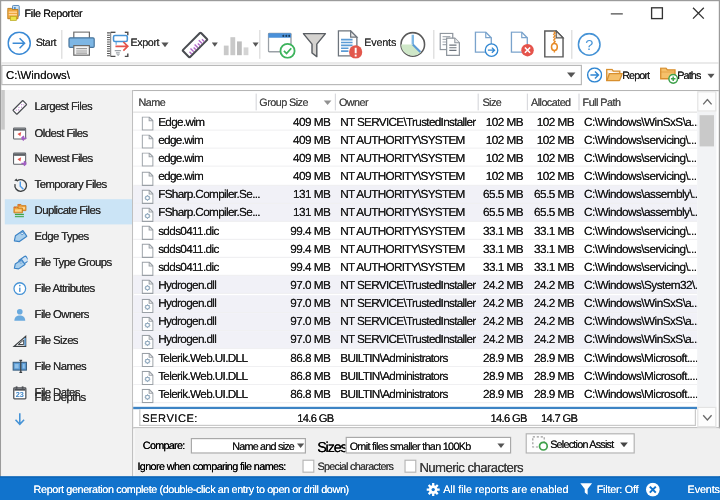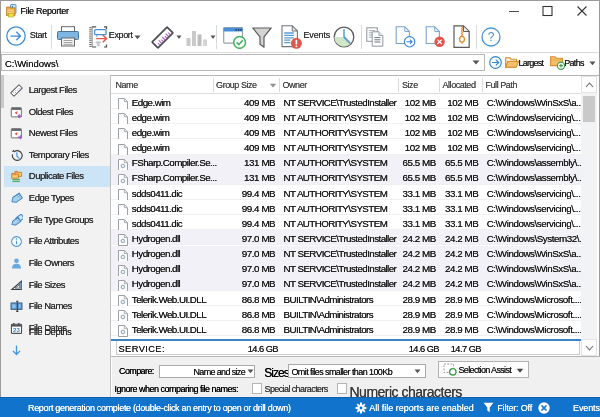--- a/index.html
+++ b/index.html
@@ -139,21 +139,21 @@
     <path d="M0.5 0.5 L4 4.5 L7.5 0.5 Z" fill="#555"></path>
   </svg>
 <svg class="a" style="left:488.7px;top:56px;" width="13" height="13" viewBox="0 0 13 13">
  <circle cx="6.5" cy="6.5" r="5.8" fill="none" stroke="#3187d2" stroke-width="1.2"></circle>
  <path d="M3 6.5 L9.6 6.5 M6.8 3.6 L9.7 6.5 L6.8 9.4" fill="none" stroke="#3187d2" stroke-width="1.2"></path>
 </svg>
 <svg class="a" style="left:505px;top:57px;" width="14" height="11" viewBox="0 0 14 11">
  <path d="M0.6 2.2 L0.6 0.8 L5 0.8 L6.1 2.2 L11.5 2.2 L11.5 4 M0.6 2.2 L0.6 10.2 L11 10.2" fill="#fbe3c0" stroke="#d88f2e" stroke-width="1.1"></path>
  <path d="M2.8 4.4 L13.6 4.4 L11.2 10.2 L0.8 10.2 Z" fill="#f5c06a" stroke="#d88f2e" stroke-width="1.1"></path>
 </svg>
-<div class="a txt" style="left:518.5px;top:57.5px;font-size:9px;letter-spacing:-0.75px;color:#222;">Largest</div>
+<div class="a txt" style="left:518.5px;top:57.5px;font-size:9px;letter-spacing:-0.75px;color:#222;">Report</div>
 <svg class="a" style="left:549.5px;top:56px;" width="16" height="14" viewBox="0 0 16 14">
  <path d="M0.6 2.2 L0.6 0.8 L5 0.8 L6.1 2.2 L12.5 2.2 L12.5 9.6 L0.6 9.6 Z" fill="#f5c06a" stroke="#d88f2e" stroke-width="1.1"></path>
  <path d="M0.6 4 L12.5 4" stroke="#d88f2e" stroke-width="0.8" opacity="0.6"></path>
  <circle cx="11" cy="9.7" r="3.6" fill="#fff" stroke="#3fa14b" stroke-width="1.2"></circle>
  <path d="M11 7.8 L11 11.6 M9.1 9.7 L12.9 9.7" stroke="#3fa14b" stroke-width="1.2"></path>
 </svg>
 <div class="a txt" style="left:564.3px;top:57.5px;font-size:9px;letter-spacing:-0.72px;color:#222;">Paths</div>
 <svg class="a" style="left:588.5px;top:60.5px;" width="7" height="5">
     <path d="M0.5 0.5 L3.5 4.3 L6.5 0.5 Z" fill="#555"></path>
   </svg>
@@ -508,21 +508,21 @@
  <circle cx="9.8" cy="8.8" r="3.2" fill="#fff" stroke="#3fa14b" stroke-width="1.4"></circle>
 </svg>
 <div class="a txt" style="left:458.5px;top:364.5px;font-size:9px;letter-spacing:-0.65px;color:#1a1a1a;">Selection Assist</div>
 <svg class="a" style="left:515.5px;top:367.5px;" width="8" height="5.5">
     <path d="M0.8 0.8 L4 4.8 L7.2 0.8 Z" fill="#444"></path>
   </svg>
 <div class="a txt" style="left:114.5px;top:383.5px;font-size:9px;letter-spacing:-0.5px;color:#000;">Ignore when comparing file names:</div>
 <div class="a" style="left:251.8px;top:383px;width:10.5px;height:10.5px;background:#fff;border:1px solid #b5b5b5;"></div>
 <div class="a txt" style="left:264.5px;top:383.5px;font-size:9px;letter-spacing:-0.6px;color:#3a3a3a;">Special characters</div>
 <div class="a" style="left:336.5px;top:383px;width:10.5px;height:10.5px;background:#fff;border:1px solid #b5b5b5;"></div>
-<div class="a txt" style="left:349.5px;top:383.5px;font-size:14px;letter-spacing:-0.5px;color:#3a3a3a;">Numeric characters</div>
+<div class="a txt" style="left:349.5px;top:383.5px;font-size:11px;letter-spacing:-0.5px;color:#3a3a3a;">Numeric characters</div>
 
 <div class="a" style="left:0;top:397px;width:600px;height:20px;background:#1173cc;border-top:1px solid #0d62b0;"></div>
 <div class="a txt" style="left:4px;top:402.5px;font-size:9px;letter-spacing:-0.32px;color:#fff;padding-left:24px;">Report generation complete (double-click an entry to open or drill down)</div>
 <svg class="a" style="left:354.7px;top:401.5px;" width="12" height="12" viewBox="0 0 12 12">
  <g fill="#fff">
       <circle cx="6" cy="6" r="3.6"></circle>
       <g stroke="#fff" stroke-width="1.9">
         <path d="M6 0.6 V3 M6 9 V11.4 M0.6 6 H3 M9 6 H11.4 M2.2 2.2 L3.9 3.9 M8.1 8.1 L9.8 9.8 M9.8 2.2 L8.1 3.9 M3.9 8.1 L2.2 9.8"></path>
       </g>
     </g>

